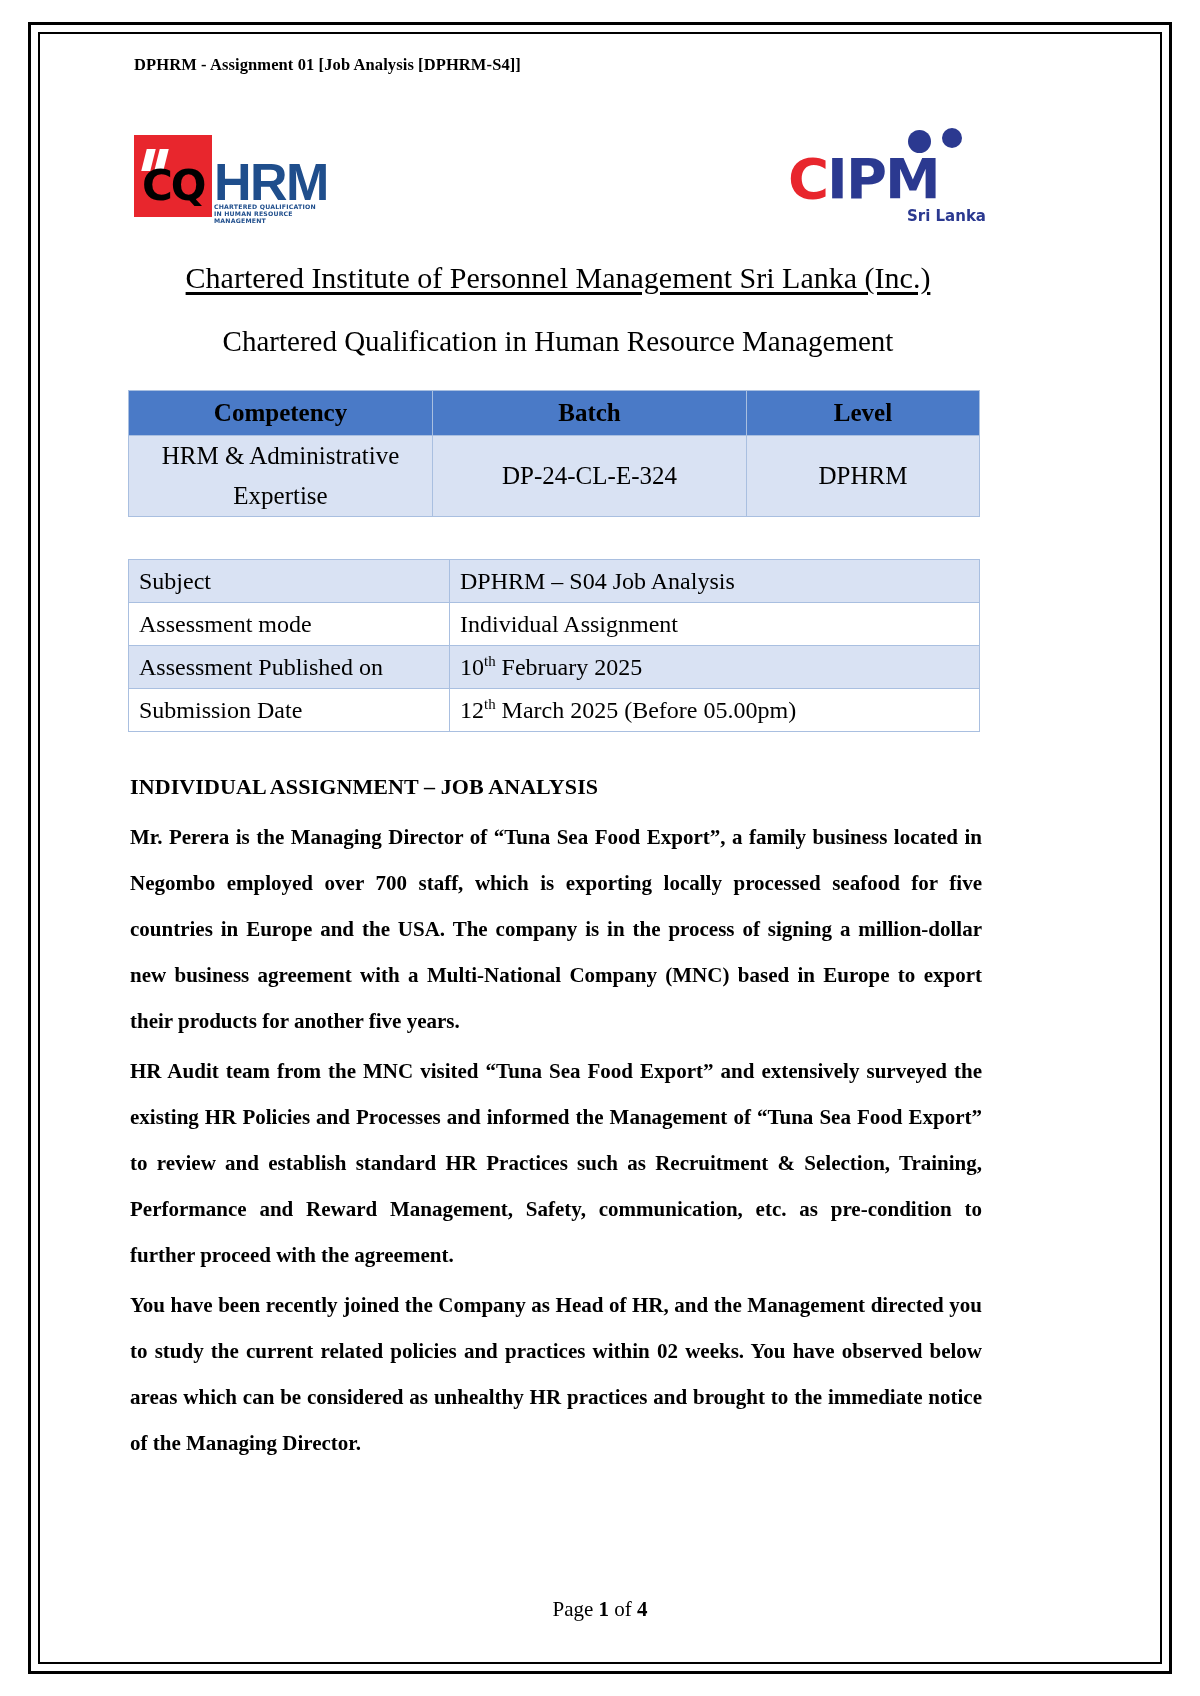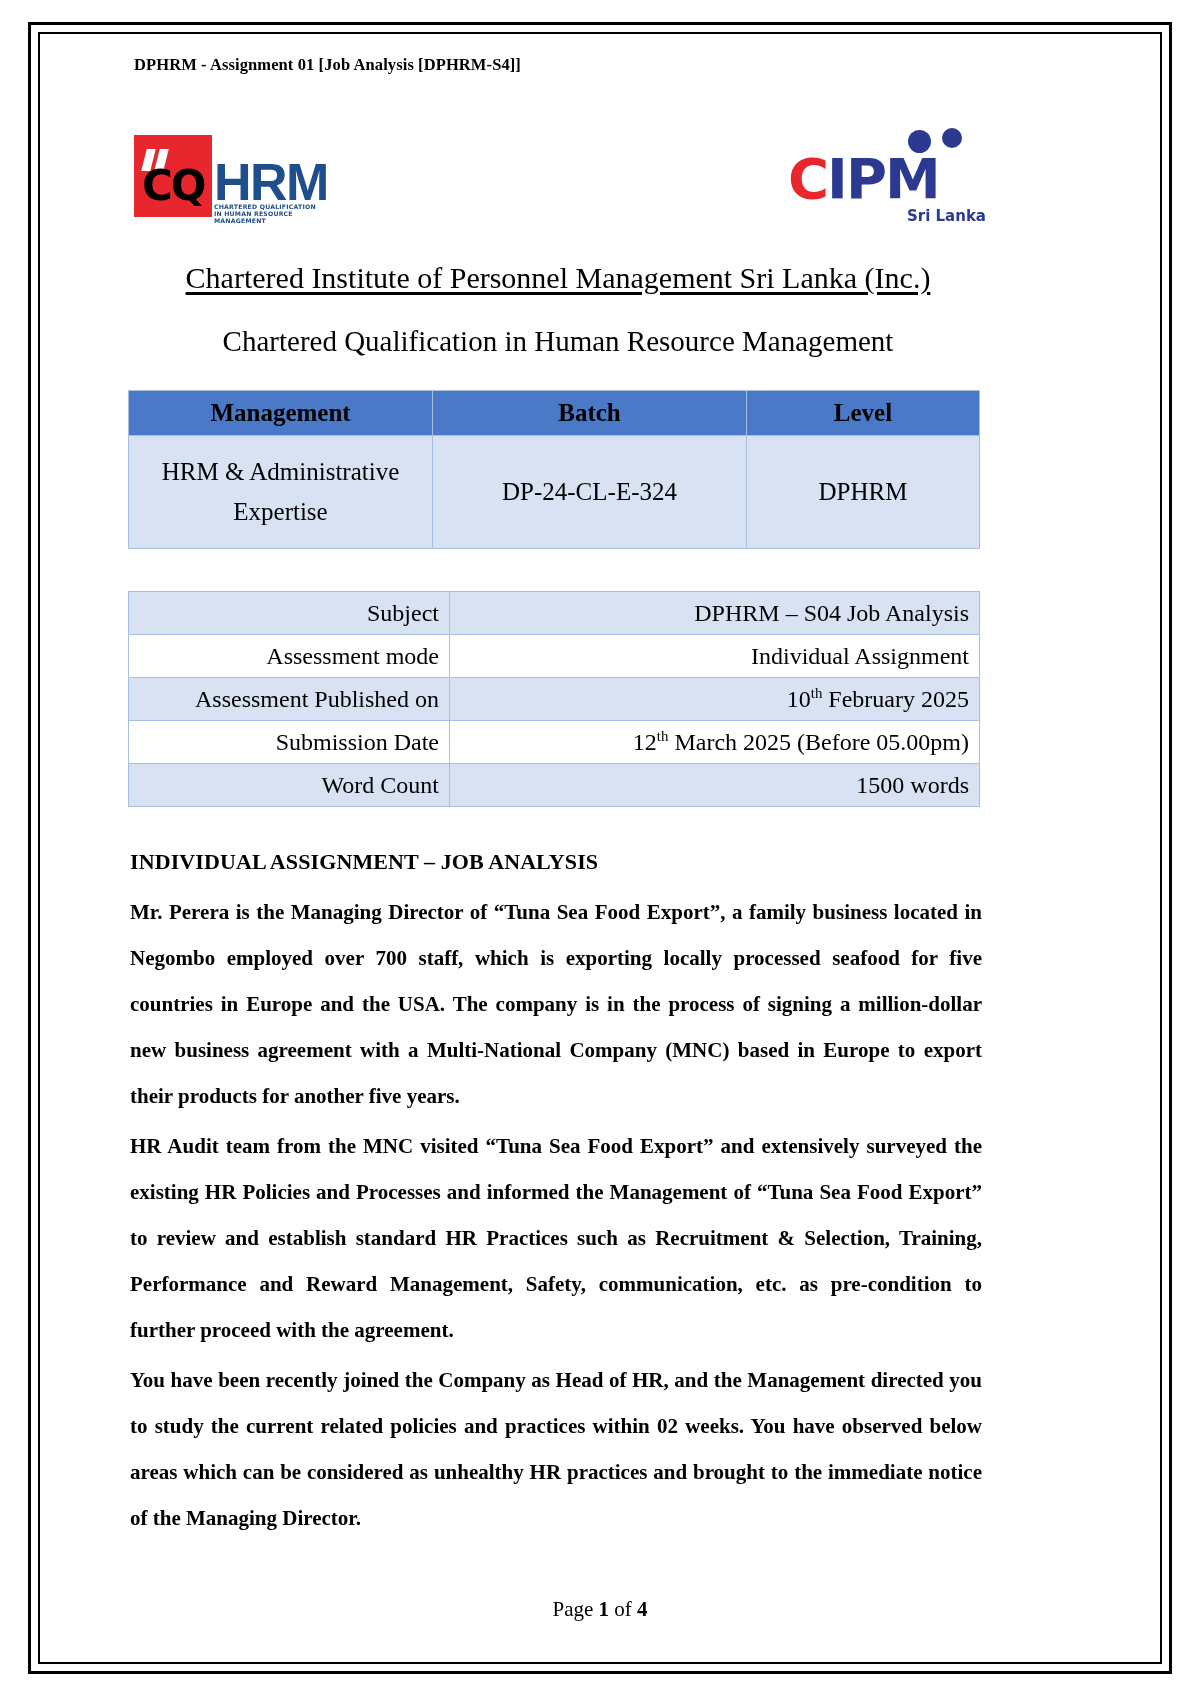--- a/index.html
+++ b/index.html
@@ -205,37 +205,36 @@
     border: 1px solid #a9bfe0;
     font-family: "Liberation Serif", serif;
     font-size: 25px;
     padding: 10px 10px;
     text-align: center;
     vertical-align: middle;
     line-height: 1.6;
   }
   .tbl-main td.comp-cell {
     text-align: center;
-    padding: 16px 14px;
+    padding: 0 14px;
   }
   .gap-row td {
     background: #ffffff;
     border: none;
     height: 10px;
     padding: 0;
   }
 
   .tbl-info { margin-top: 0px; }
   .tbl-info td {
     border: 1px solid #a9bfe0;
     font-family: "Liberation Serif", serif;
     font-size: 24px;
     padding: 7px 10px;
     vertical-align: middle;
-    text-align: right;
   }
   .tbl-info tr.shade td { background: #d9e2f3; }
   .tbl-info tr.plain td { background: #ffffff; }
   .col-label { width: 300px; }
   sup { font-size: 0.62em; vertical-align: super; margin-top: 8px; }
 
   
   .section-title {
     font-family: Liberation Serif, serif;
     font-weight: bold;
@@ -304,21 +303,21 @@
       </div>
 
     </div>
 
     <h1 class="inst-title">Chartered Institute of Personnel Management Sri Lanka (Inc.)</h1>
     <h2 class="qual-title">Chartered Qualification in Human Resource Management</h2>
 
     <table class="tbl-main">
       <tbody>
           <tr>
-        <th style="width:295px">Management</th>
+        <th style="width:295px">Competency</th>
         <th style="width:305px">Batch</th>
         <th>Level</th>
       </tr>
       <tr>
         <td class="comp-cell">HRM &amp; Administrative Expertise</td>
         <td>DP-24-CL-E-324</td>
         <td>DPHRM</td>
       </tr>
     </tbody>
       </table>
@@ -342,24 +341,20 @@
         <td><span>Individual Assignment</span><sup></sup><span></span></td>
       </tr>
       <tr class="shade">
         <td class="col-label">Assessment Published on</td>
         <td><span>10</span><sup>th</sup><span> February 2025</span></td>
       </tr>
       <tr class="plain">
         <td class="col-label">Submission Date</td>
         <td><span>12</span><sup>th</sup><span> March 2025 (Before 05.00pm)</span></td>
       </tr>
-      <tr class="shade">
-        <td class="col-label">Word Count</td>
-        <td><span>1500 words</span><sup></sup><span></span></td>
-      </tr>
     </tbody>
       </table>
 
     <div class="section-title">INDIVIDUAL ASSIGNMENT – JOB ANALYSIS</div>
 
     <p class="body">Mr. Perera is the Managing Director of “Tuna Sea Food Export”, a family business located in Negombo employed over 700 staff, which is exporting locally processed seafood for five countries in Europe and the USA.  The company is in the process of signing a million-dollar new business agreement with a Multi-National Company (MNC) based in Europe to export their products for another five years.</p>
     <p class="body tight">HR Audit team from the MNC visited “Tuna Sea Food Export” and extensively surveyed the existing HR Policies and Processes and informed the Management of “Tuna Sea Food Export” to review and establish standard HR Practices such as Recruitment &amp; Selection, Training, Performance and Reward Management, Safety, communication, etc. as pre-condition to further proceed with the agreement.</p>
     <p class="body tight">You have been recently joined the Company as Head of HR, and the Management directed you to study the current related policies and practices within 02 weeks. You have observed below areas which can be considered as unhealthy HR practices and brought to the immediate notice of the Managing Director.</p>
 
   </div>

